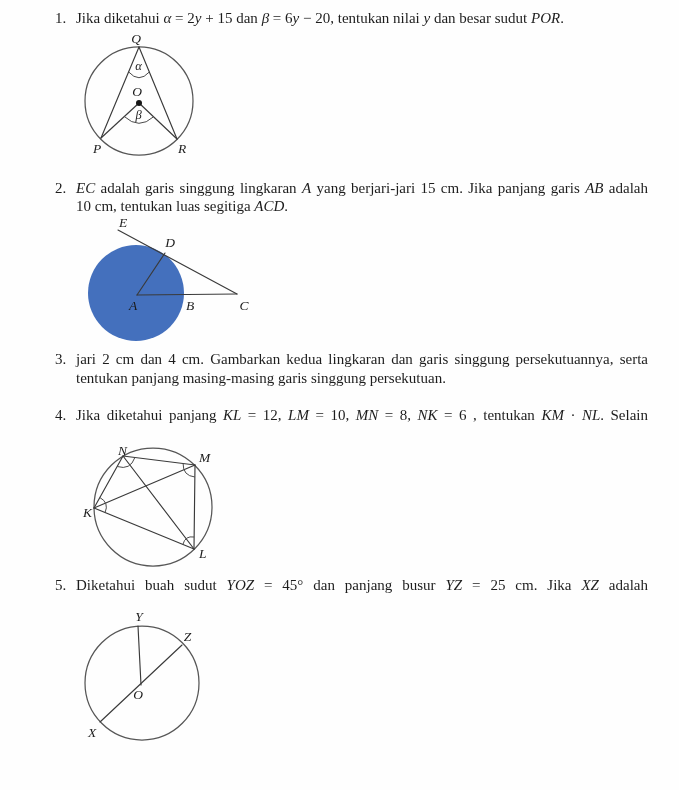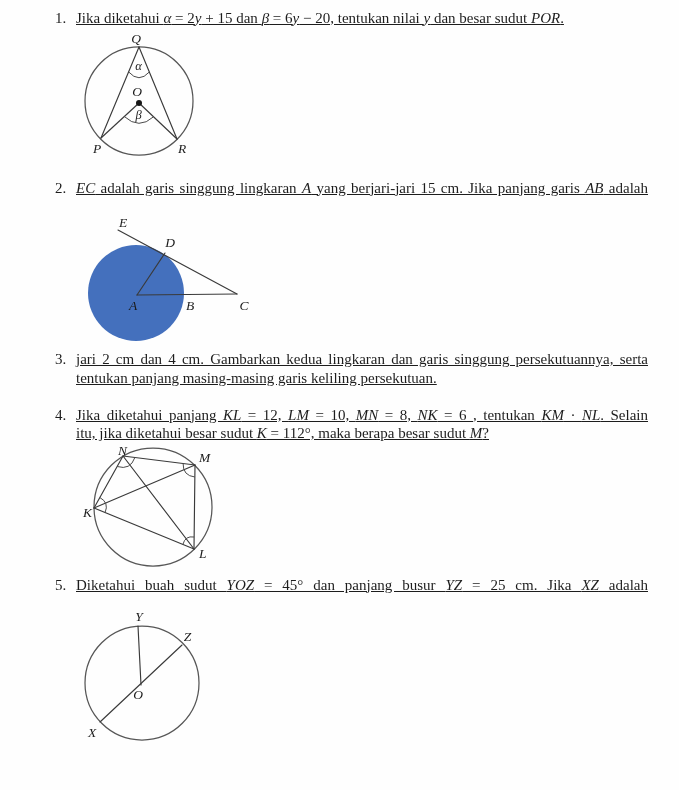--- a/index.html
+++ b/index.html
@@ -24,21 +24,21 @@
     color: #1d1d1d;
   }
   .qtext {
     position: absolute;
     left: 76px;
     width: 572px;
     font-size: 15px;
     line-height: 18.7px;
     color: #1d1d1d;
   }
-  .qtext .line { text-align: justify; text-align-last: justify; text-decoration: underline; }
+  .qtext .line { text-align: justify; text-align-last: justify; }
   .qtext .line.last { text-align-last: left; }
   .var { font-style: italic; }
   
   #q1n, #q1t { top: 8.5px; }
   #q2n, #q2t { top: 178.5px; }
   #q3n, #q3t { top: 350px; }
   #q4n, #q4t { top: 405.5px; }
   #q5n, #q5t { top: 575.5px; }
   
   .fig { position: absolute; }
@@ -81,44 +81,44 @@
     <text class="lbl small" x="63.5" y="40" text-anchor="middle">α</text>
     <text class="lbl" x="62" y="66" text-anchor="middle">O</text>
     <text class="lbl small" x="63.5" y="89" text-anchor="middle">β</text>
     <text class="lbl" x="22" y="123" text-anchor="middle">P</text>
     <text class="lbl" x="107" y="123" text-anchor="middle">R</text>
   </svg>
 
   <span class="qnum" id="q2n">2.</span>
   <div class="qtext" id="q2t">
       <div class="line"><span class="var">EC</span><span> adalah garis singgung lingkaran </span><span class="var">A</span><span> yang berjari-jari 15 cm. Jika panjang garis </span><span class="var">AB</span><span> adalah</span></div>
+      <div class="line last"><span>10 cm, tentukan luas segitiga </span><span class="var">ACD</span><span>.</span></div>
     </div>
 
   <svg class="fig" id="d2" width="180" height="135" viewBox="0 0 180 135">
     <circle cx="56" cy="78" r="48" stroke="none" fill="#4470bd"></circle>
     <path class="l" d="M38 15 L157 79"></path>
     <path class="l" d="M57 80 L85 38"></path>
     <path class="l" d="M57 80 L157 79"></path>
     <text class="lbl" x="43" y="12" text-anchor="middle">E</text>
     <text class="lbl" x="90" y="32" text-anchor="middle">D</text>
     <text class="lbl" x="53" y="95" text-anchor="middle">A</text>
     <text class="lbl" x="110" y="95" text-anchor="middle">B</text>
     <text class="lbl" x="164" y="95" text-anchor="middle">C</text>
   </svg>
 
   <span class="qnum" id="q3n">3.</span>
   <div class="qtext" id="q3t">
       <div class="line"><span>jari 2 cm dan 4 cm. Gambarkan kedua lingkaran dan garis singgung persekutuannya, serta</span></div>
-      <div class="line last"><span>tentukan panjang masing-masing garis keliling persekutuan.</span></div>
+      <div class="line last"><span>tentukan panjang masing-masing garis singgung persekutuan.</span></div>
     </div>
 
   <span class="qnum" id="q4n">4.</span>
   <div class="qtext" id="q4t">
       <div class="line"><span>Jika diketahui panjang </span><span class="var">KL</span><span> = 12, </span><span class="var">LM</span><span> = 10, </span><span class="var">MN</span><span> = 8, </span><span class="var">NK</span><span> = 6 , tentukan </span><span class="var">KM</span><span> · </span><span class="var">NL</span><span>. Selain</span></div>
-      <div class="line last"><span>itu, jika diketahui besar sudut </span><span class="var">K</span><span> = 112°, maka berapa besar sudut </span><span class="var">M</span><span>?</span></div>
     </div>
 
   <svg class="fig" id="d4" width="145" height="132" viewBox="0 0 145 132">
     <circle class="c" cx="73" cy="64" r="59"></circle>
     <path class="l" d="M43 13 L115 22"></path>
     <path class="l" d="M115 22 L114 106"></path>
     <path class="l" d="M114 106 L14 65"></path>
     <path class="l" d="M14 65 L43 13"></path>
     <path class="l" d="M43 13 L114 106"></path>
     <path class="l" d="M14 65 L115 22"></path>

